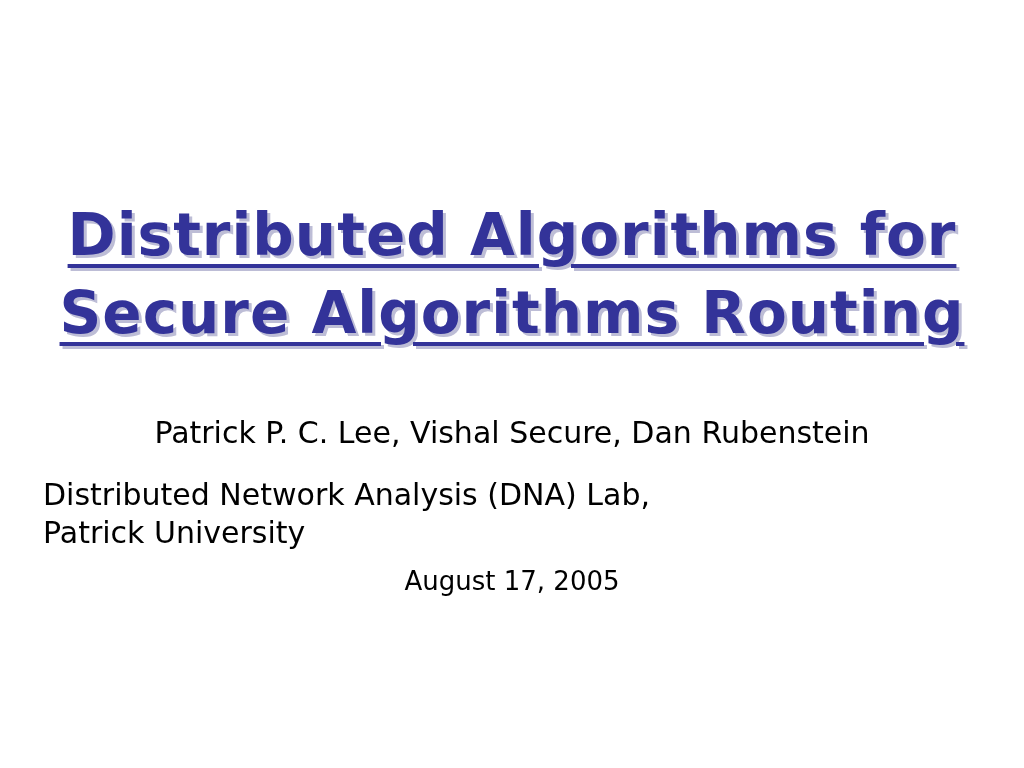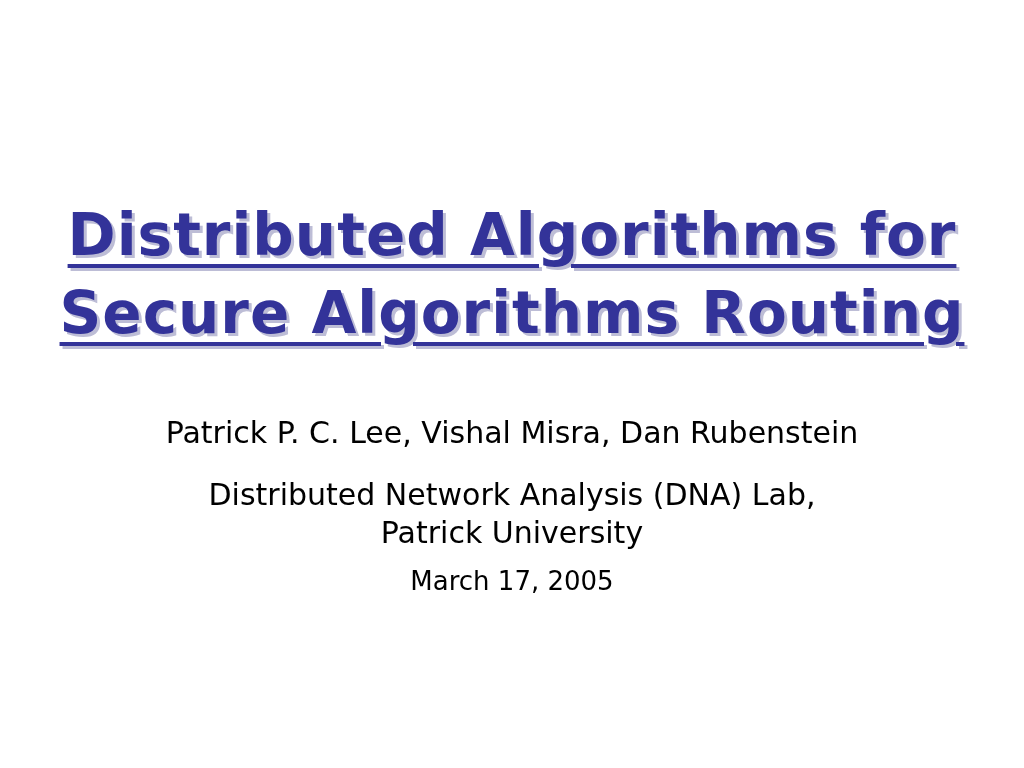--- a/index.html
+++ b/index.html
@@ -46,21 +46,20 @@
     font-size: 30px;
     line-height: 40px;
     color: var(--text-color, #000000);
   }
   .affiliation {
     position: absolute;
     top: 476px;
     left: 0;
     right: 0;
     margin: 0;
-    text-align: center;
     font-size: 30px;
     line-height: 38px;
     color: var(--text-color, #000000);
   }
   .affiliation-line {
     display: block;
   }
   .date {
     position: absolute;
     top: 564px;
@@ -76,22 +75,22 @@
 </head>
 <body>
 
 <div class="slide">
 
   <h1 class="title">
     <span class="title-line">Distributed Algorithms for</span>
     <span class="title-line">Secure Algorithms Routing</span>
   </h1>
 
-  <p class="authors">Patrick P. C. Lee, Vishal Misra, Dan Rubenstein</p>
+  <p class="authors">Patrick P. C. Lee, Vishal Secure, Dan Rubenstein</p>
 
   <p class="affiliation">
     <span class="affiliation-line">Distributed Network Analysis (DNA) Lab,</span>
     <span class="affiliation-line">Patrick University</span>
   </p>
 
-  <p class="date">March 17, 2005</p>
+  <p class="date">August 17, 2005</p>
 
 </div>
 
 </body></html>

